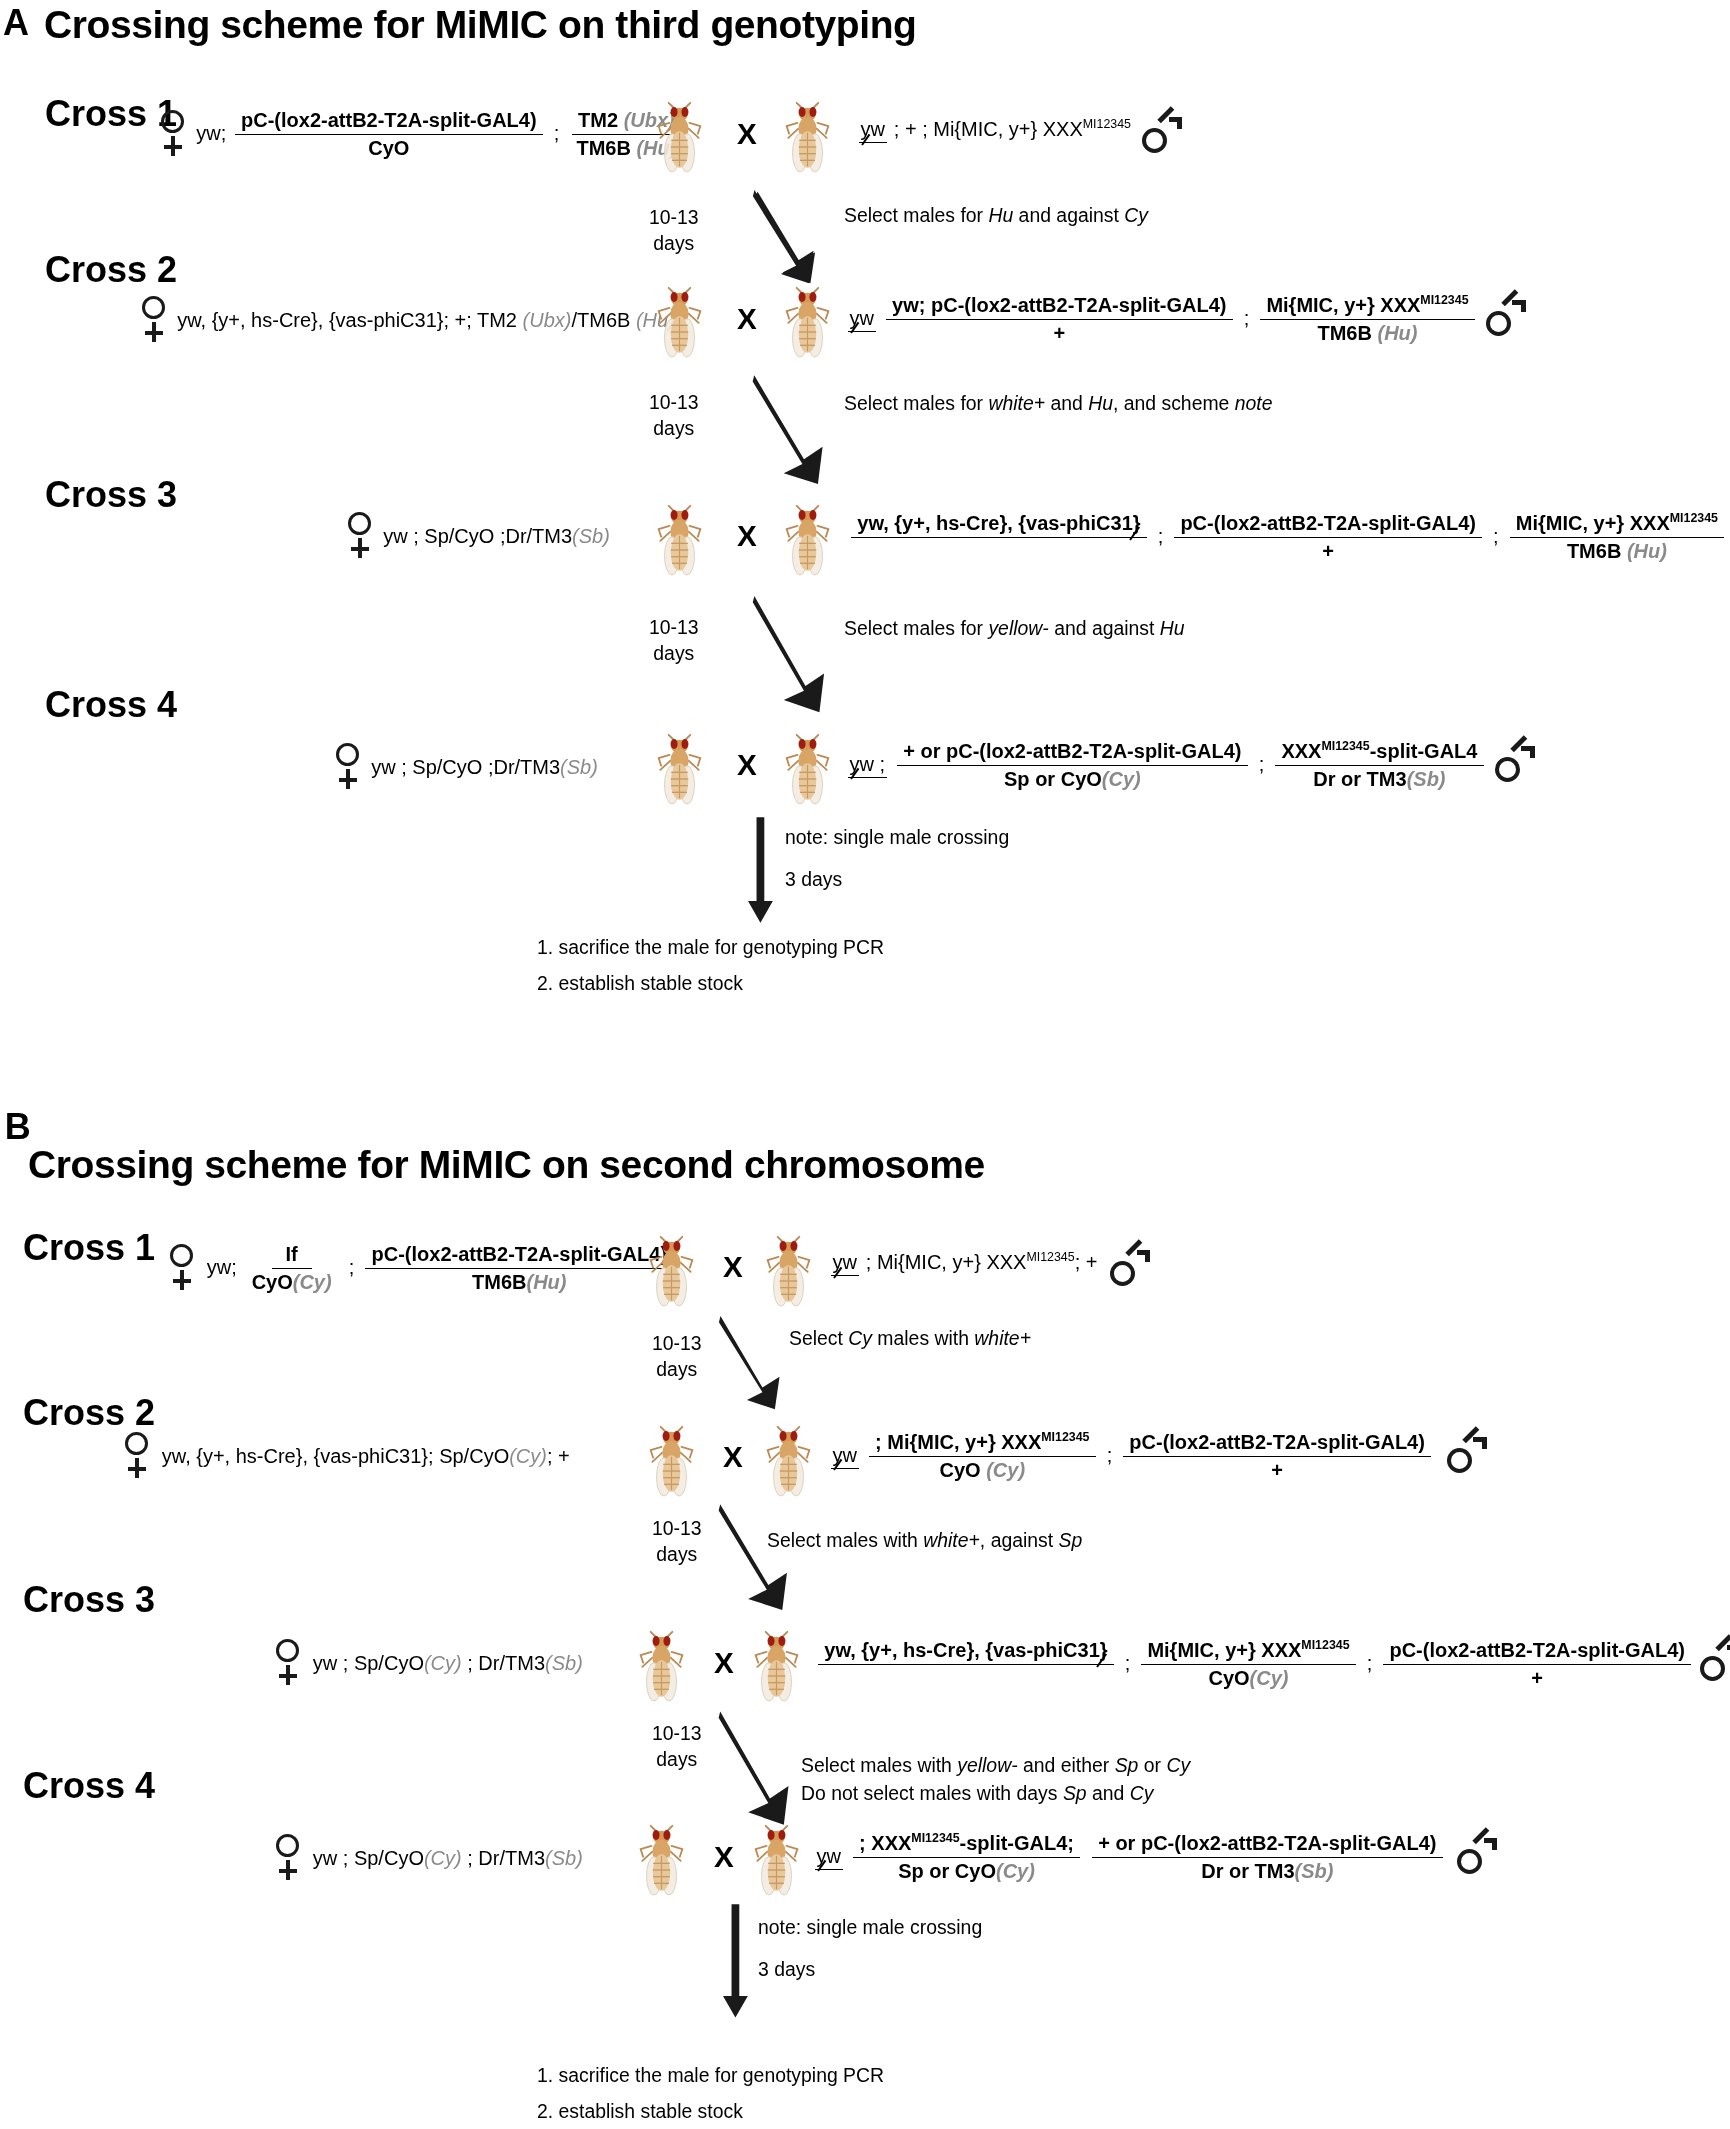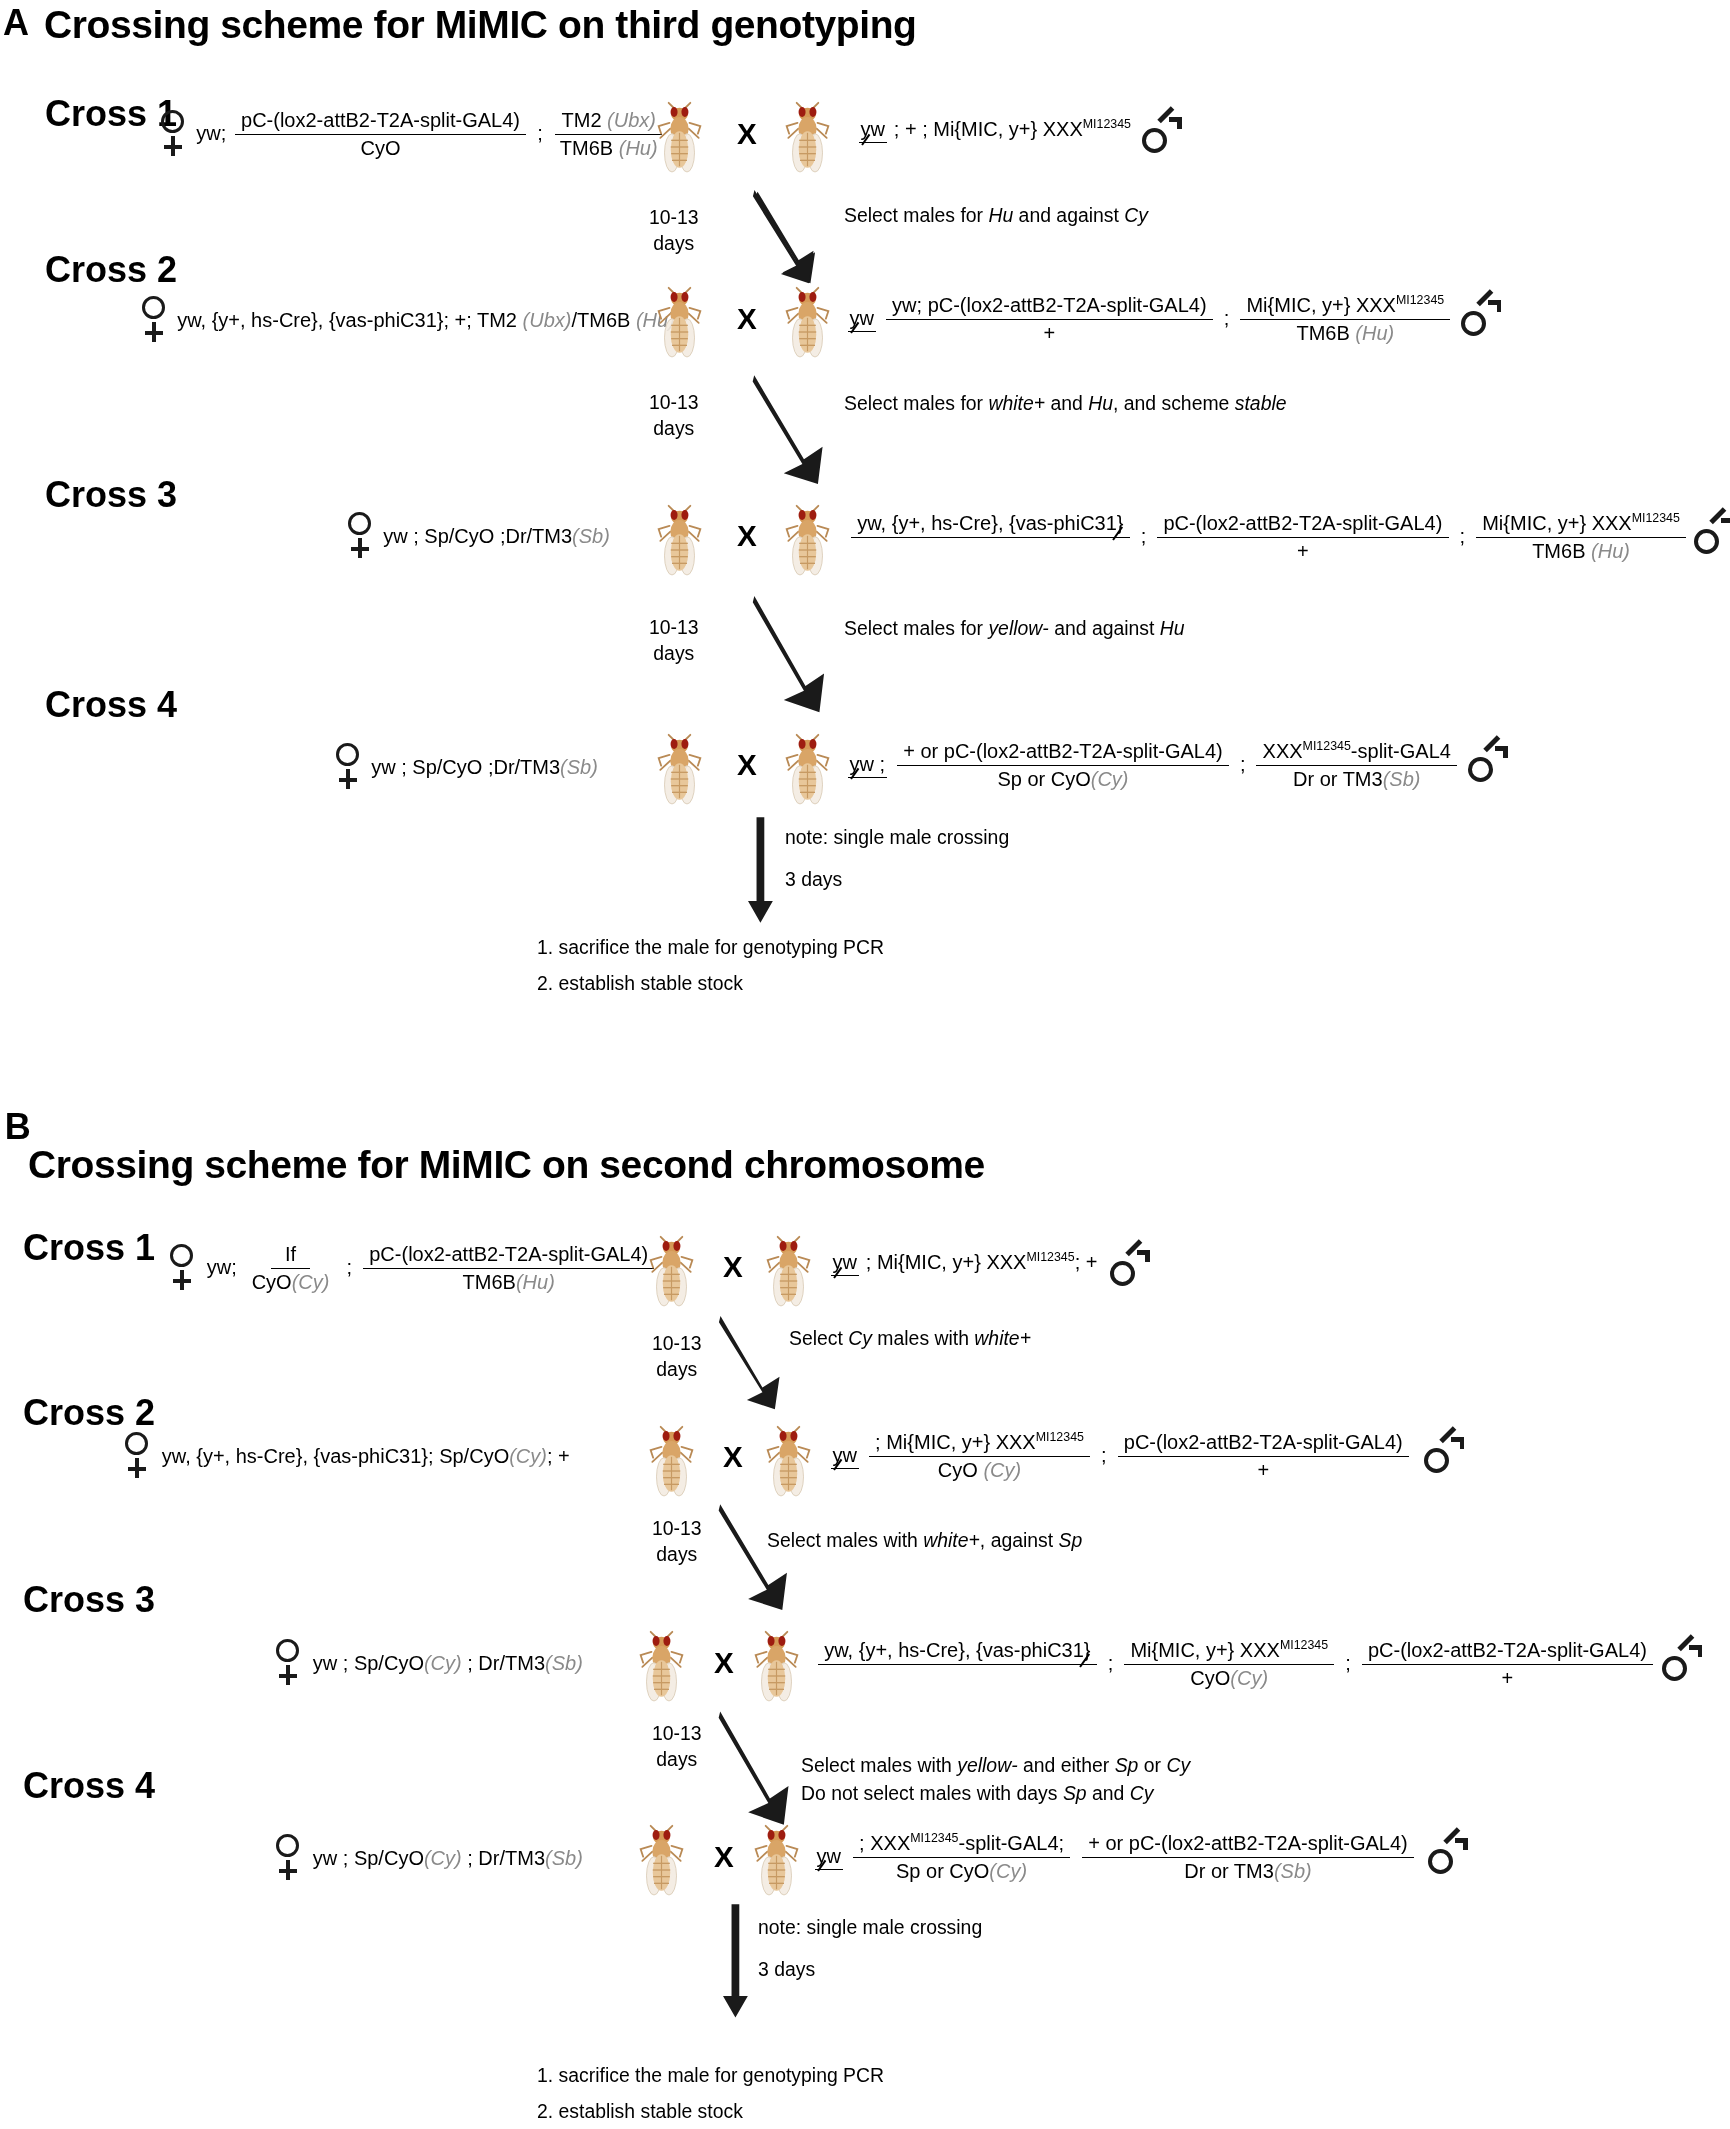--- a/index.html
+++ b/index.html
@@ -16,21 +16,21 @@
   .note{font-size:19.4px;white-space:nowrap;line-height:1.45;}
   .days{font-size:19.4px;line-height:1.35;text-align:center;white-space:nowrap;}
   .xmark{font-size:29.6px;font-weight:bold;}
   .mut{color:#8a8a8a;font-style:italic;}
   .it{font-style:italic;}
   sup{font-size:0.62em;vertical-align:super;line-height:0;}
 
   
   .row{display:flex;align-items:center;white-space:nowrap;}
   .frac{display:inline-flex;flex-direction:column;align-items:center;
-        justify-content:flex-end;vertical-align:middle;margin:0 3.1px;}
+        justify-content:flex-end;vertical-align:middle;margin:0 3.1px;font-weight:bold;}
   .frac .num{padding:0 6.2px 1.6px 6.2px;border-bottom:1.9px solid #000;text-align:center;}
   .frac .den{padding:2.3px 6.2px 0 6.2px;text-align:center;}
   .frac.nodenom .den{visibility:hidden;}
   .sep{padding:0 2.3px;}
 
   
   .ychr{display:inline-flex;flex-direction:column;align-items:flex-start;
         position:relative;margin-right:1.6px;}
   .ychr .top{border-bottom:1.9px solid #000;padding:0 1.6px 0.8px 1.6px;}
   .ychr .slash{height:12.4px;width:100%;position:relative;}
@@ -204,21 +204,21 @@
 <div class="abs days" style="left:649px;top:389px;">
   <div>10-13</div>
   <div>days</div>
 </div>
 <div class="abs arrow-d" style="left:748px;top:372px;">
   <svg width="101" height="117" viewBox="0 0 130 150">
       <path d="M8 4 L72 112 L96 96 L90 144 L46 130 L70 118 L6 12 Z" fill="#1a1a1a"></path>
     </svg>
 </div>
 <div class="abs note" style="left:844px;top:389px;">
-  <span>Select males for </span><span class="it">white+</span><span> and </span><span class="it">Hu</span><span>, and scheme </span><span class="it">stable</span>
+  <span>Select males for </span><span class="it">white+</span><span> and </span><span class="it">Hu</span><span>, and scheme </span><span class="it">note</span>
 </div>
 
 <div class="abs cross-label" style="left:45px;top:474px;">Cross 3</div>
 <div class="abs row" style="left:346px;top:512px;">
   <span class="fsym">
       <span class="ring"></span>
       <span class="stem"></span>
       <span class="bar"></span>
     </span>
   <span class="geno" style="margin-left:6.2px;">

